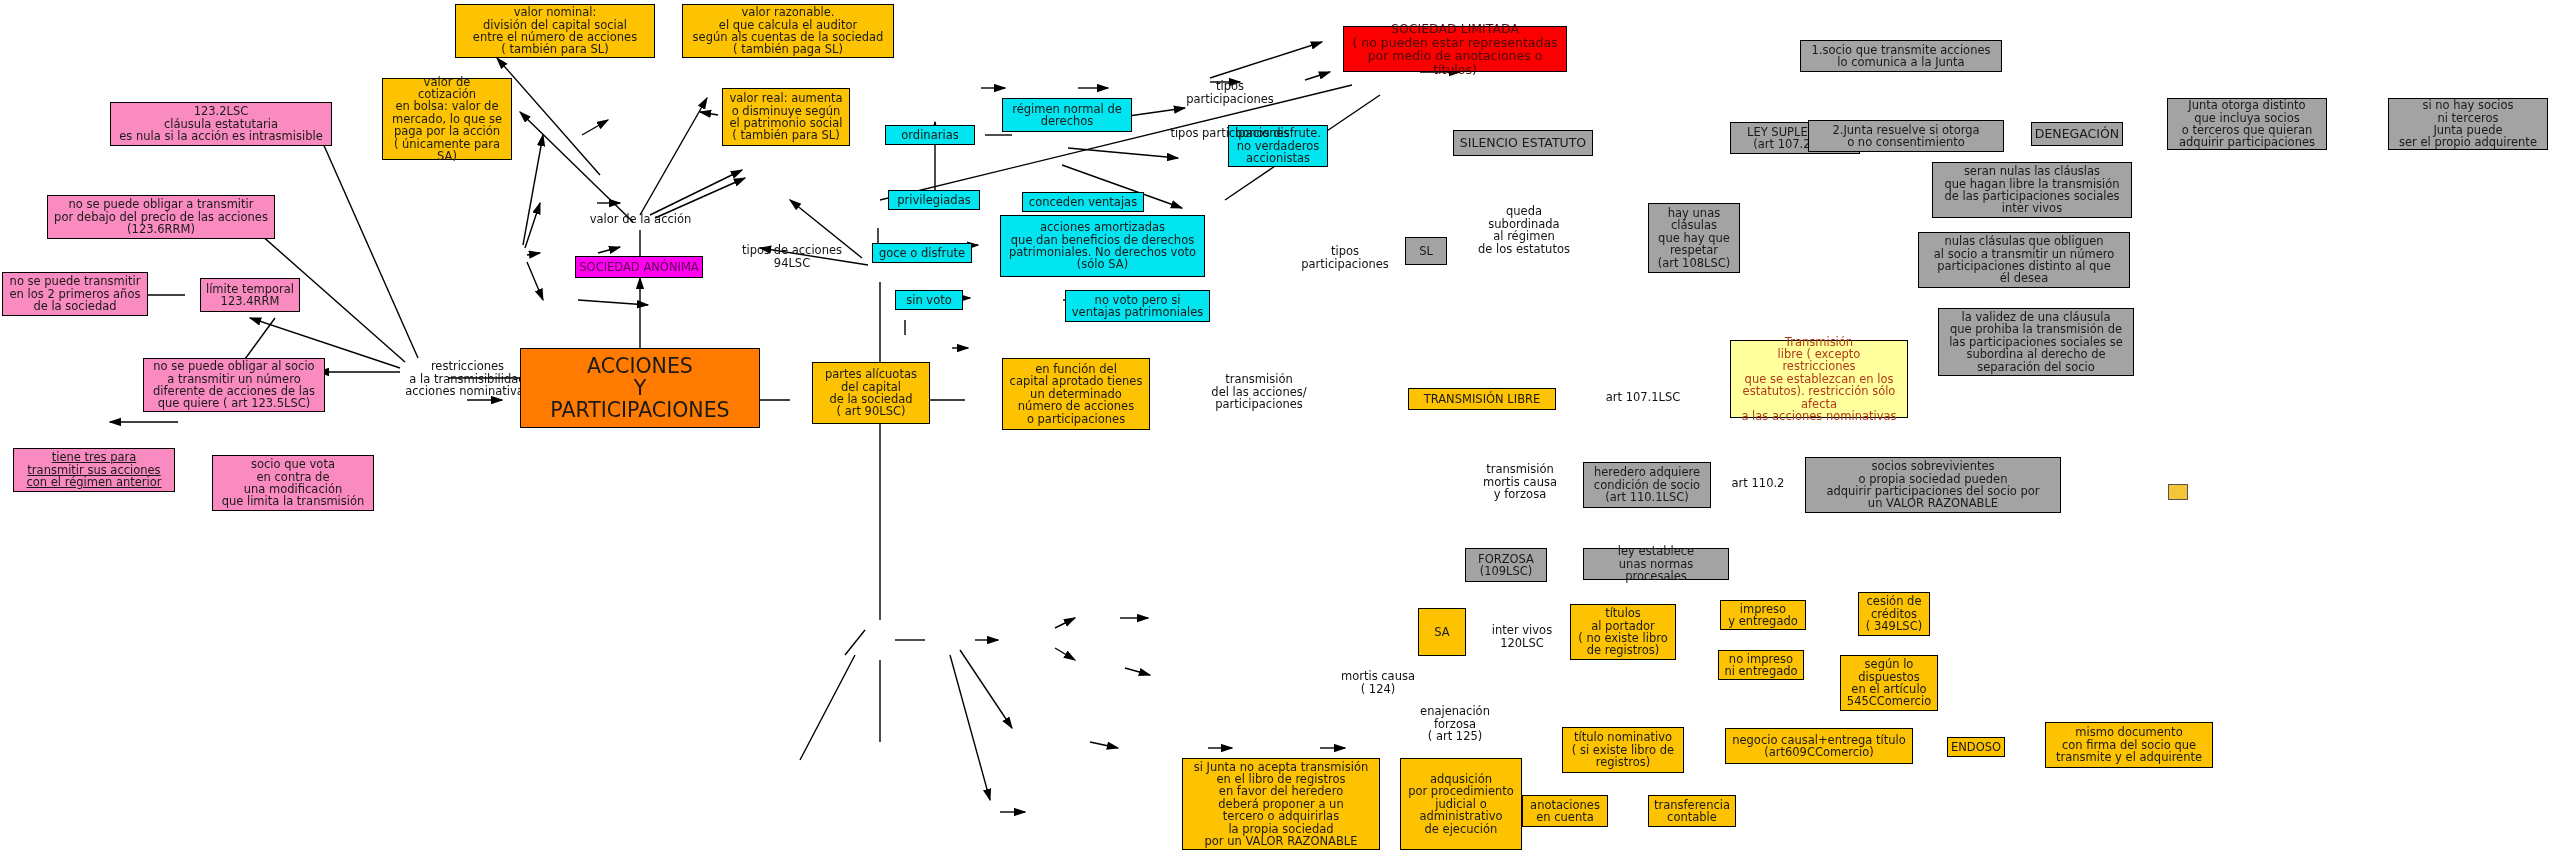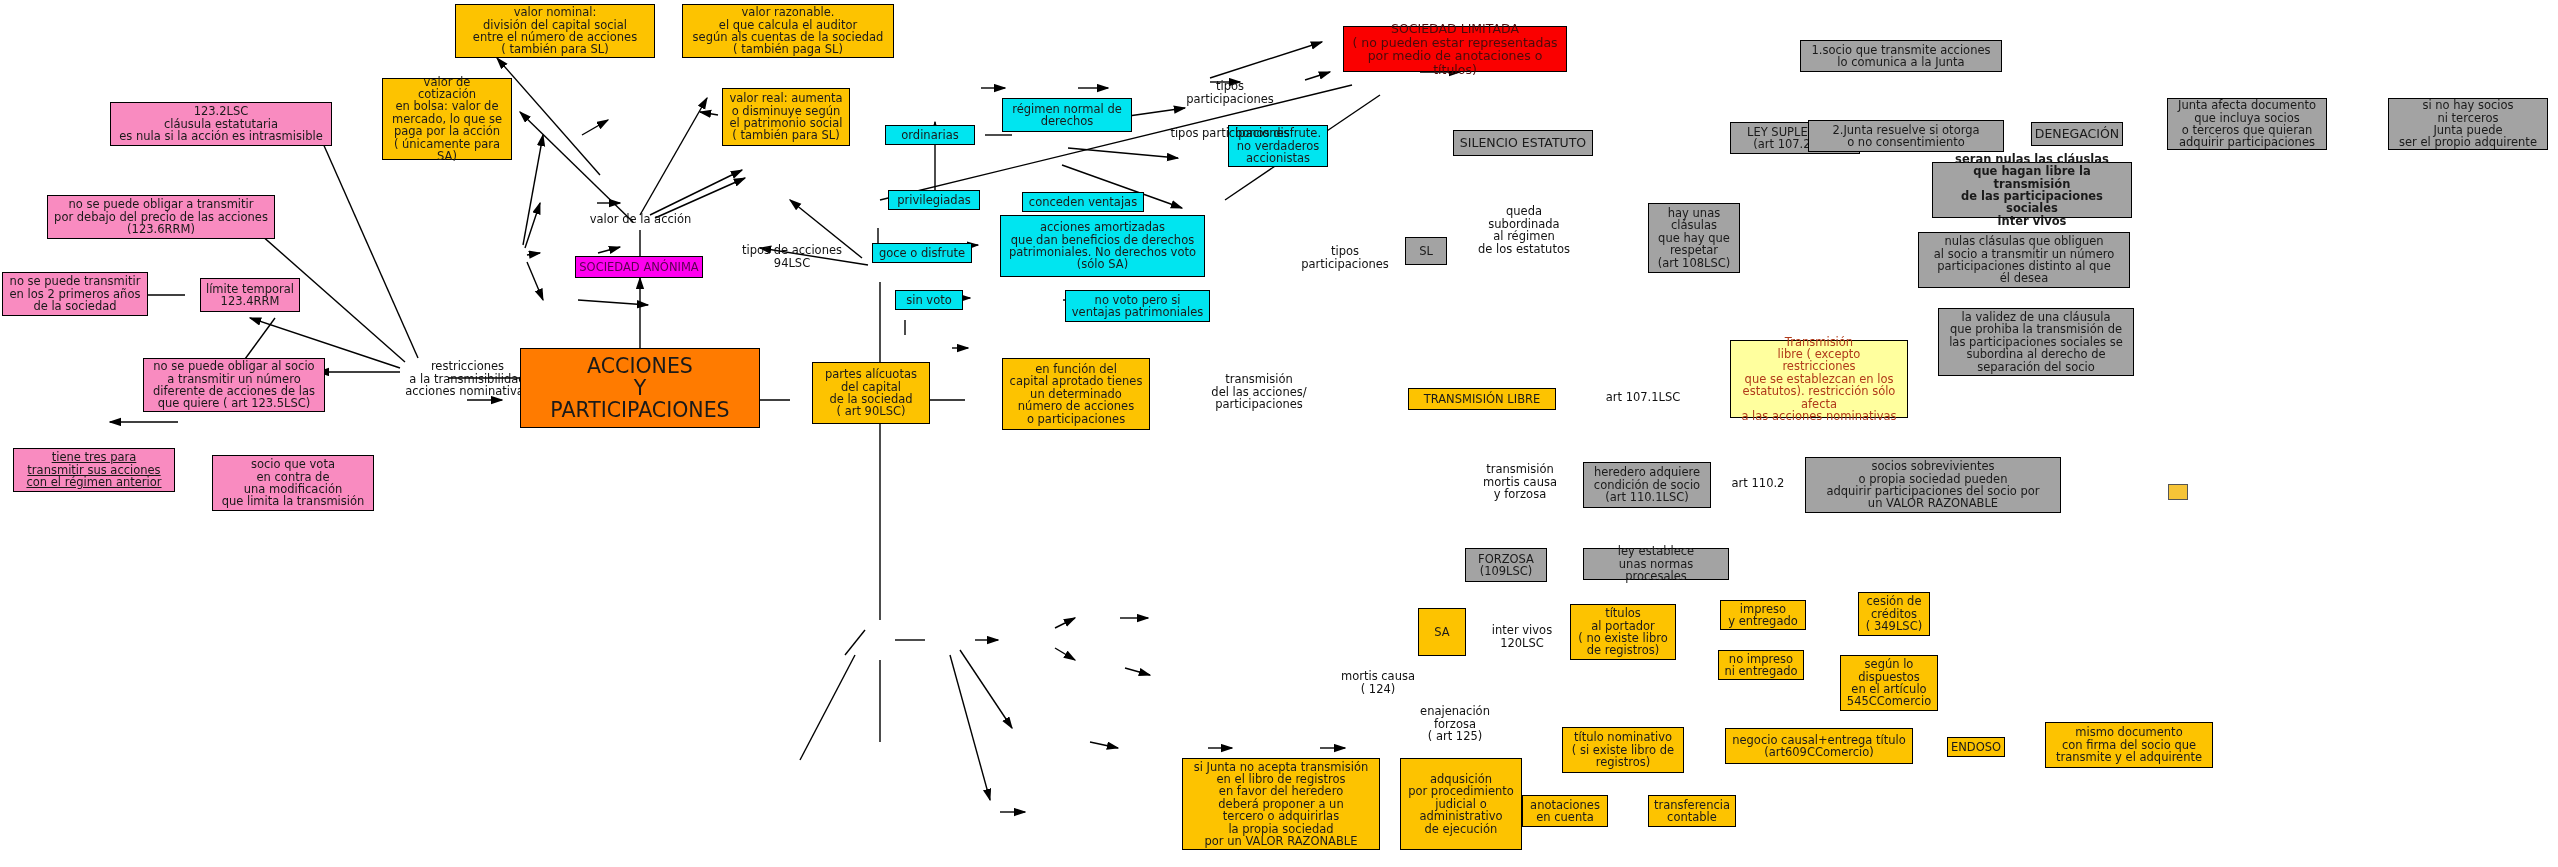--- a/index.html
+++ b/index.html
@@ -220,34 +220,34 @@
 al régimen
 de los estatutos</div>
   <div class="node green f12" style="left:1453px;top:130px;width:140px;height:26px;">SILENCIO ESTATUTO</div>
   <div class="node green f11" style="left:1730px;top:122px;width:130px;height:32px;">LEY SUPLETORIA
 (art 107.2LSC)</div>
   <div class="node green f11" style="left:1800px;top:40px;width:202px;height:32px;">1.socio que transmite acciones
 lo comunica a la Junta</div>
   <div class="node green f11" style="left:1808px;top:120px;width:196px;height:32px;">2.Junta resuelve  si otorga
 o no consentimiento</div>
   <div class="node green f12" style="left:2031px;top:122px;width:92px;height:24px;">DENEGACIÓN</div>
-  <div class="node green f11" style="left:2167px;top:98px;width:160px;height:52px;">Junta afecta documento
+  <div class="node green f11" style="left:2167px;top:98px;width:160px;height:52px;">Junta otorga distinto
 que incluya socios
 o terceros que quieran
 adquirir participaciones</div>
   <div class="node green f11" style="left:2388px;top:98px;width:160px;height:52px;">si no hay socios
 ni terceros
 Junta puede
 ser el propio adquirente</div>
   <div class="node green f11" style="left:1648px;top:203px;width:92px;height:70px;">hay unas
 clásulas
 que hay que
 respetar
 (art 108LSC)</div>
-  <div class="node green f11" style="left:1932px;top:162px;width:200px;height:56px;font-weight:bold;">seran nulas las cláuslas
+  <div class="node green f11" style="left:1932px;top:162px;width:200px;height:56px;">seran nulas las cláuslas
 que hagan libre la transmisión
 de las participaciones sociales
 inter vivos</div>
   <div class="node green f11" style="left:1918px;top:232px;width:212px;height:56px;">nulas clásulas que obliguen
 al socio a transmitir un número
 participaciones distinto al que
 él desea</div>
   <div class="node green f11" style="left:1938px;top:308px;width:196px;height:68px;">la validez de una cláusula
 que prohiba la transmisión de
 las participaciones sociales se

